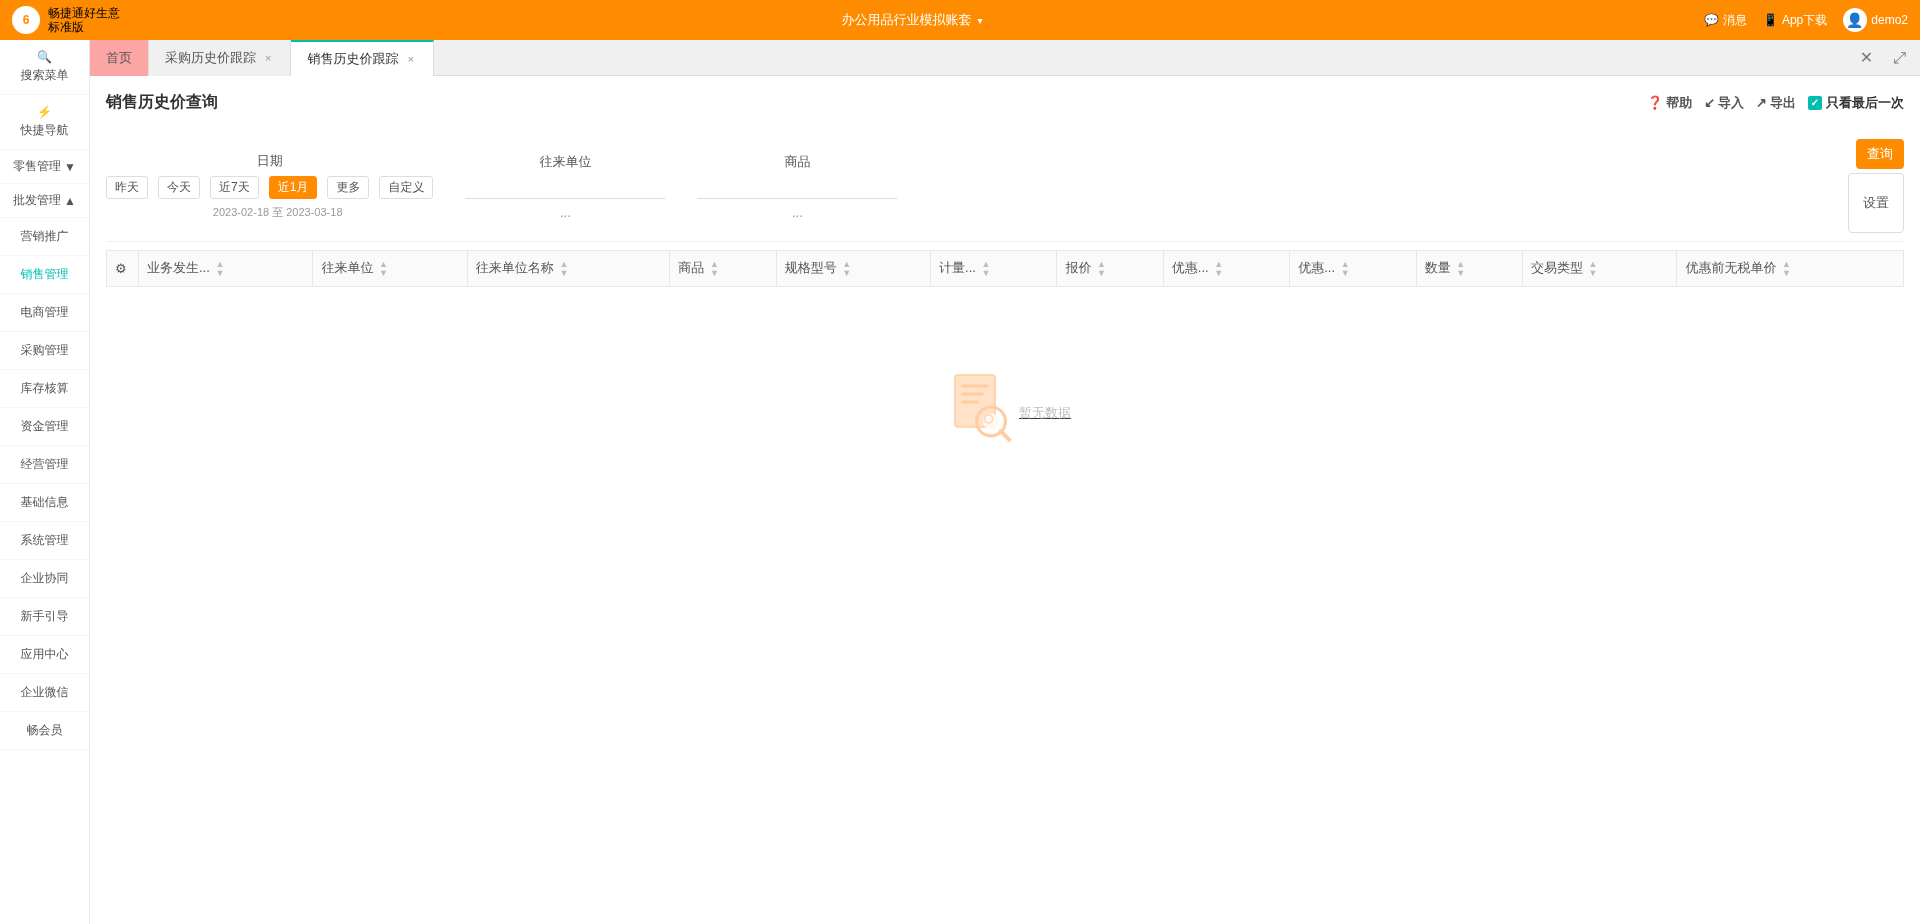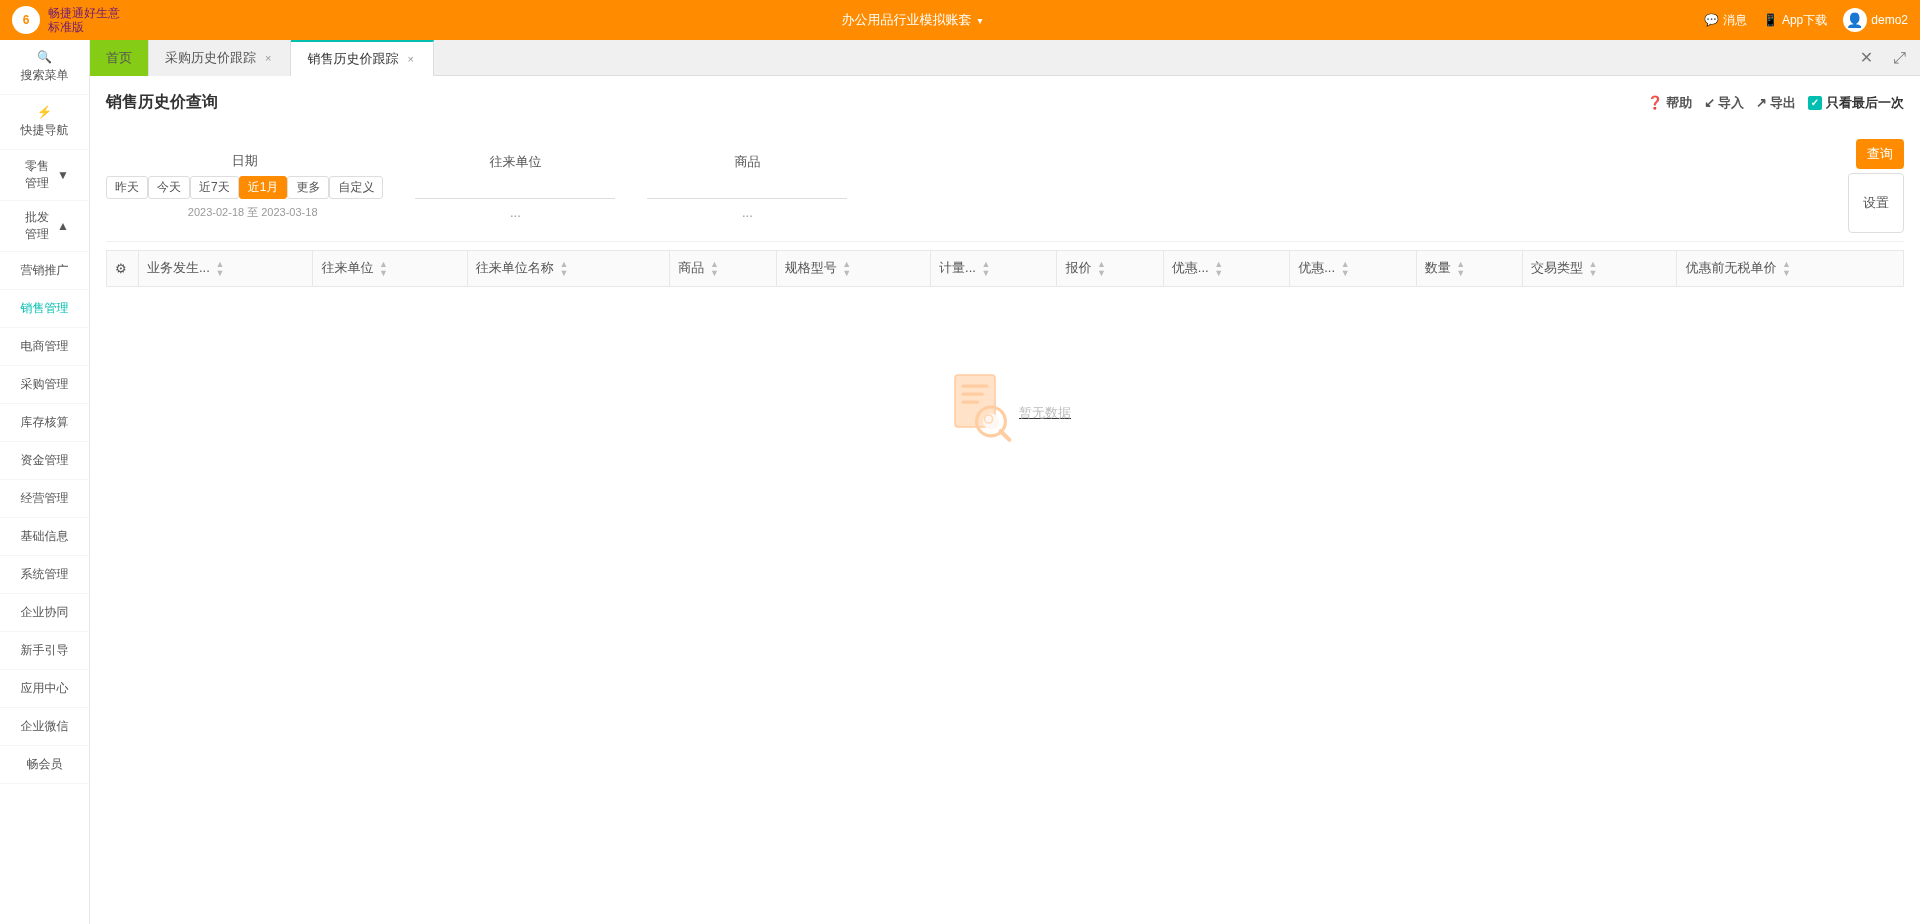--- a/index.html
+++ b/index.html
@@ -18,21 +18,21 @@
       z-index: 100;
     }
     .top-bar-left { display: flex; align-items: center; gap: 8px; }
     .logo-icon {
       width: 28px; height: 28px;
       background: #fff;
       border-radius: 50%;
       display: flex; align-items: center; justify-content: center;
       color: #ff8c00; font-weight: bold; font-size: 12px;
     }
-    .logo-text { color: #701a75; font-size: 12px; line-height: 1.2; }
+    .logo-text { color: #000000; font-size: 12px; line-height: 1.2; }
     .top-bar-center { display: flex; align-items: center; gap: 6px; }
     .app-name { color: #fff; font-size: 13px; }
     .dropdown-arrow { color: #fff; font-size: 10px; }
     .top-bar-right { display: flex; align-items: center; gap: 16px; }
     .top-btn { color: #fff; font-size: 12px; display: flex; align-items: center; gap: 4px; cursor: pointer; }
     .avatar { width: 24px; height: 24px; border-radius: 50%; background: #fff; display: flex; align-items: center; justify-content: center; }
     .username { color: #fff; font-size: 12px; }
 
     
     .tab-bar {
@@ -52,21 +52,21 @@
       align-items: center;
       padding: 0 16px;
       font-size: 13px;
       cursor: pointer;
       gap: 6px;
       border-right: 1px solid #ddd;
       background: #f0f0f0;
       color: #555;
       white-space: nowrap;
     }
-    .tab.home { background: #84cc16; }
+    .tab.home { background: #fca5a5; }
     .tab.active {
       background: #fff;
       color: #333;
       border-top: 2px solid #00bfb0;
       border-bottom: none;
     }
     .tab .close-btn {
       font-size: 11px;
       color: #999;
       cursor: pointer;
@@ -111,21 +111,21 @@
       display: flex;
       flex-direction: column;
       align-items: center;
       gap: 3px;
     }
     .sidebar-item.active { color: #00bfb0; }
     .sidebar-section {
       font-size: 12px;
       color: #555;
       text-align: center;
-      padding: 8px 20px;
+      padding: 8px 12px;
       cursor: pointer;
       border-bottom: 1px solid #f5f5f5;
       display: flex;
       align-items: center;
       justify-content: center;
       gap: 3px;
     }
 
     
     .main-content {
@@ -192,21 +192,21 @@
       flex-direction: column;
     }
     .filter-label {
       font-size: 13px;
       color: #555;
       white-space: nowrap;
     }
     .date-btns {
       display: flex;
       align-items: flex-end;
-      gap: 0;
+      gap: 10px;
     }
     .date-btn {
       padding: 2px 8px;
       font-size: 12px;
       border: 1px solid #ddd;
       border-radius: 3px;
       cursor: pointer;
       background: #fff;
       color: #555;
     }

